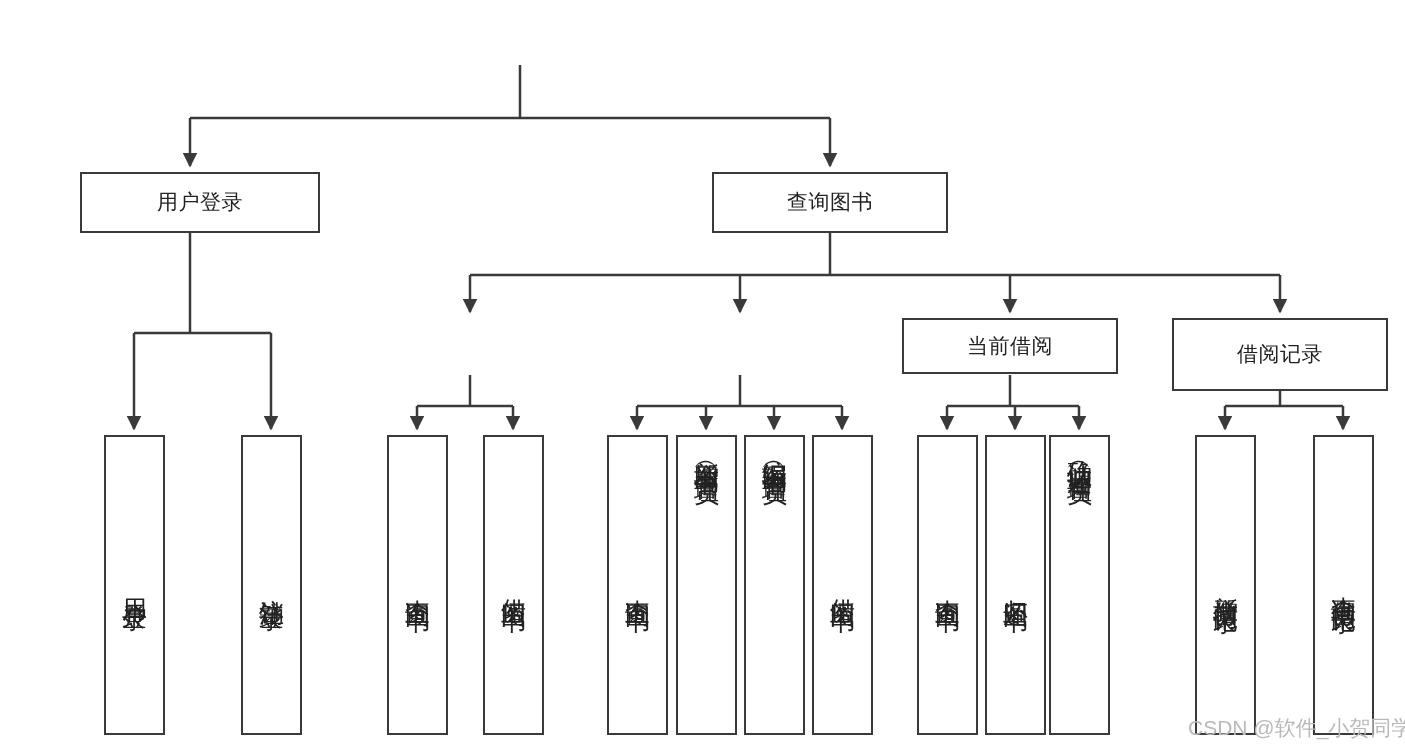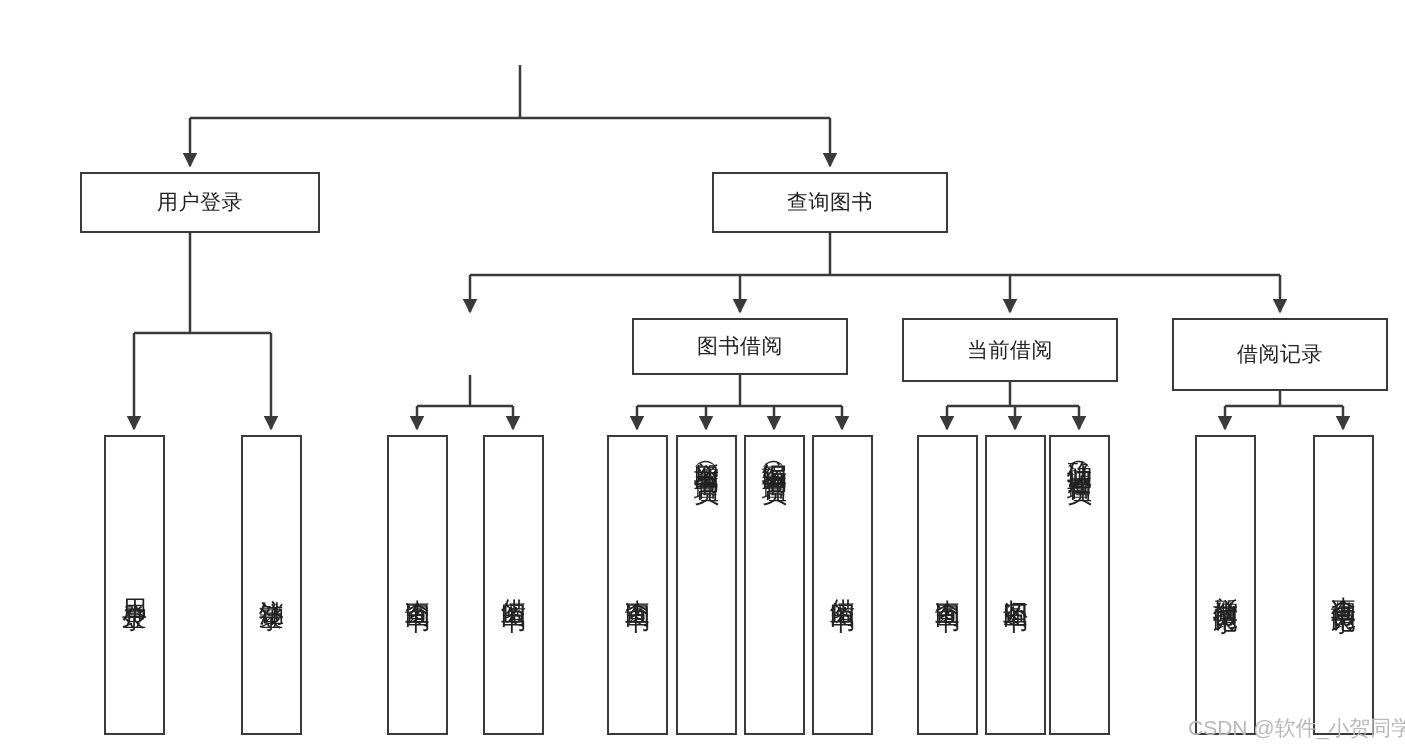--- a/index.html
+++ b/index.html
@@ -131,24 +131,21 @@
   </svg>
 
 
   <div class="node horiz" style="left:80px; top:172px; width:240px; height:61px;">
     <span class="label">用户登录</span>
   </div>
   <div class="node horiz" style="left:712px; top:172px; width:236px; height:61px;">
     <span class="label">查询图书</span>
   </div>
 
-  <div class="node horiz" style="left:632px; top:318px; width:216px; height:57px;">
-    <span class="label">图书借阅</span>
-  </div>
-  <div class="node horiz" style="left:902px; top:318px; width:216px; height:64px;">
+  <div class="node horiz" style="left:902px; top:318px; width:216px; height:56px;">
     <span class="label">当前借阅</span>
   </div>
   <div class="node horiz" style="left:1172px; top:318px; width:216px; height:73px;">
     <span class="label">借阅记录</span>
   </div>
 
   <div class="node vert mid" style="left:104px; top:435px; width:61px; height:300px;">
     <span class="label">用户登录</span>
   </div>
   <div class="node vert mid" style="left:241px; top:435px; width:61px; height:300px;">

